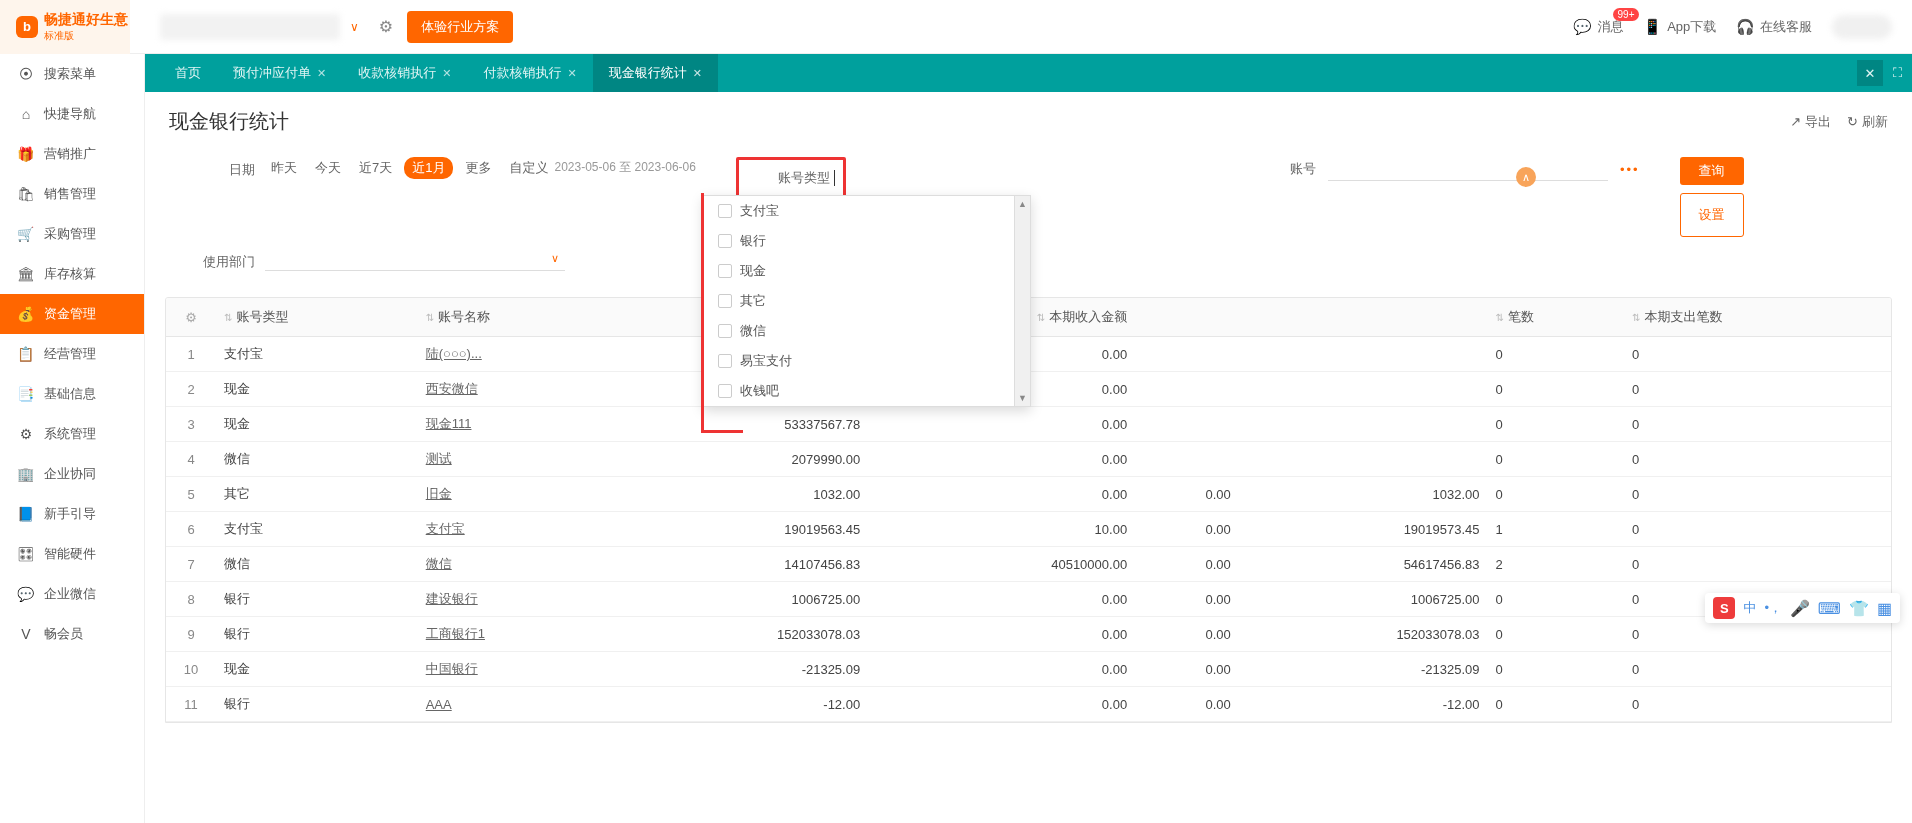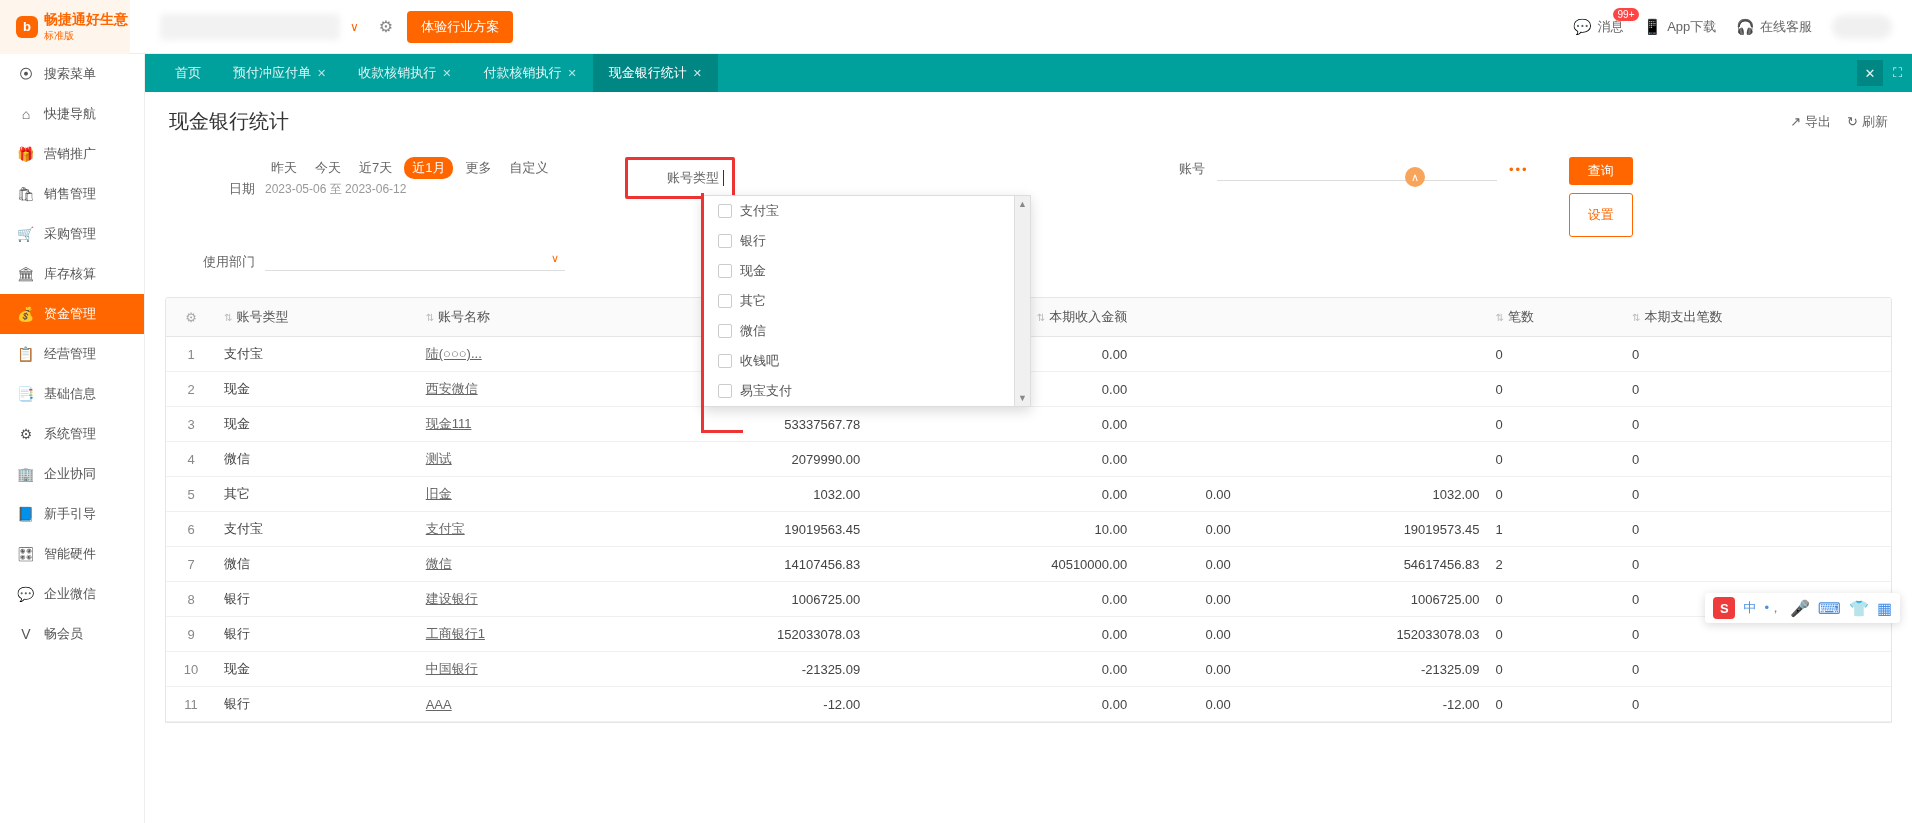--- a/index.html
+++ b/index.html
@@ -205,21 +205,20 @@
       gap: 10px;
       min-width: 400px;
     }
     .filter-label {
       color: #666;
       width: 70px;
       text-align: right;
     }
     .date-chips {
       display: flex;
-      flex-direction: column;
     }
     .chips-line {
       display: flex;
       align-items: center;
       gap: 6px;
       color: #666;
     }
     .chip { padding: 2px 6px; cursor: pointer; }
     .chip.active {
       background: #f60;
@@ -557,21 +556,21 @@
           <span class="filter-label">日期</span>
           <div class="date-chips">
             <div class="chips-line" id="chips-line">
                 <span class="chip">昨天</span>
                 <span class="chip">今天</span>
                 <span class="chip">近7天</span>
                 <span class="chip active">近1月</span>
                 <span class="chip">更多</span>
                 <span class="chip">自定义</span>
               </div>
-            <div class="date-range">2023-05-06 至 2023-06-12</div>
+            <div class="date-range">2023-05-06 至 2023-06-06</div>
           </div>
         </div>
         <div class="filter-group" style="min-width:500px;position:relative">
           <div class="acct-type-box">
             <span>账号类型</span>
             <span class="acct-type-cursor"></span>
           </div>
           <span class="acct-type-chevron">∧</span>
         </div>
         <div class="acct-no-group">
@@ -615,25 +614,25 @@
           <div class="dd-option">
             <span class="dd-check"></span>
             <span>其它</span>
           </div>
           <div class="dd-option">
             <span class="dd-check"></span>
             <span>微信</span>
           </div>
           <div class="dd-option">
             <span class="dd-check"></span>
-            <span>收钱吧</span>
+            <span>易宝支付</span>
           </div>
           <div class="dd-option">
             <span class="dd-check"></span>
-            <span>易宝支付</span>
+            <span>收钱吧</span>
           </div>
         </div>
     </div>
 
     <div class="table-wrap">
       <table>
         <thead>
           <tr id="thead-row">
               <th class="col-gear">⚙</th>
 

